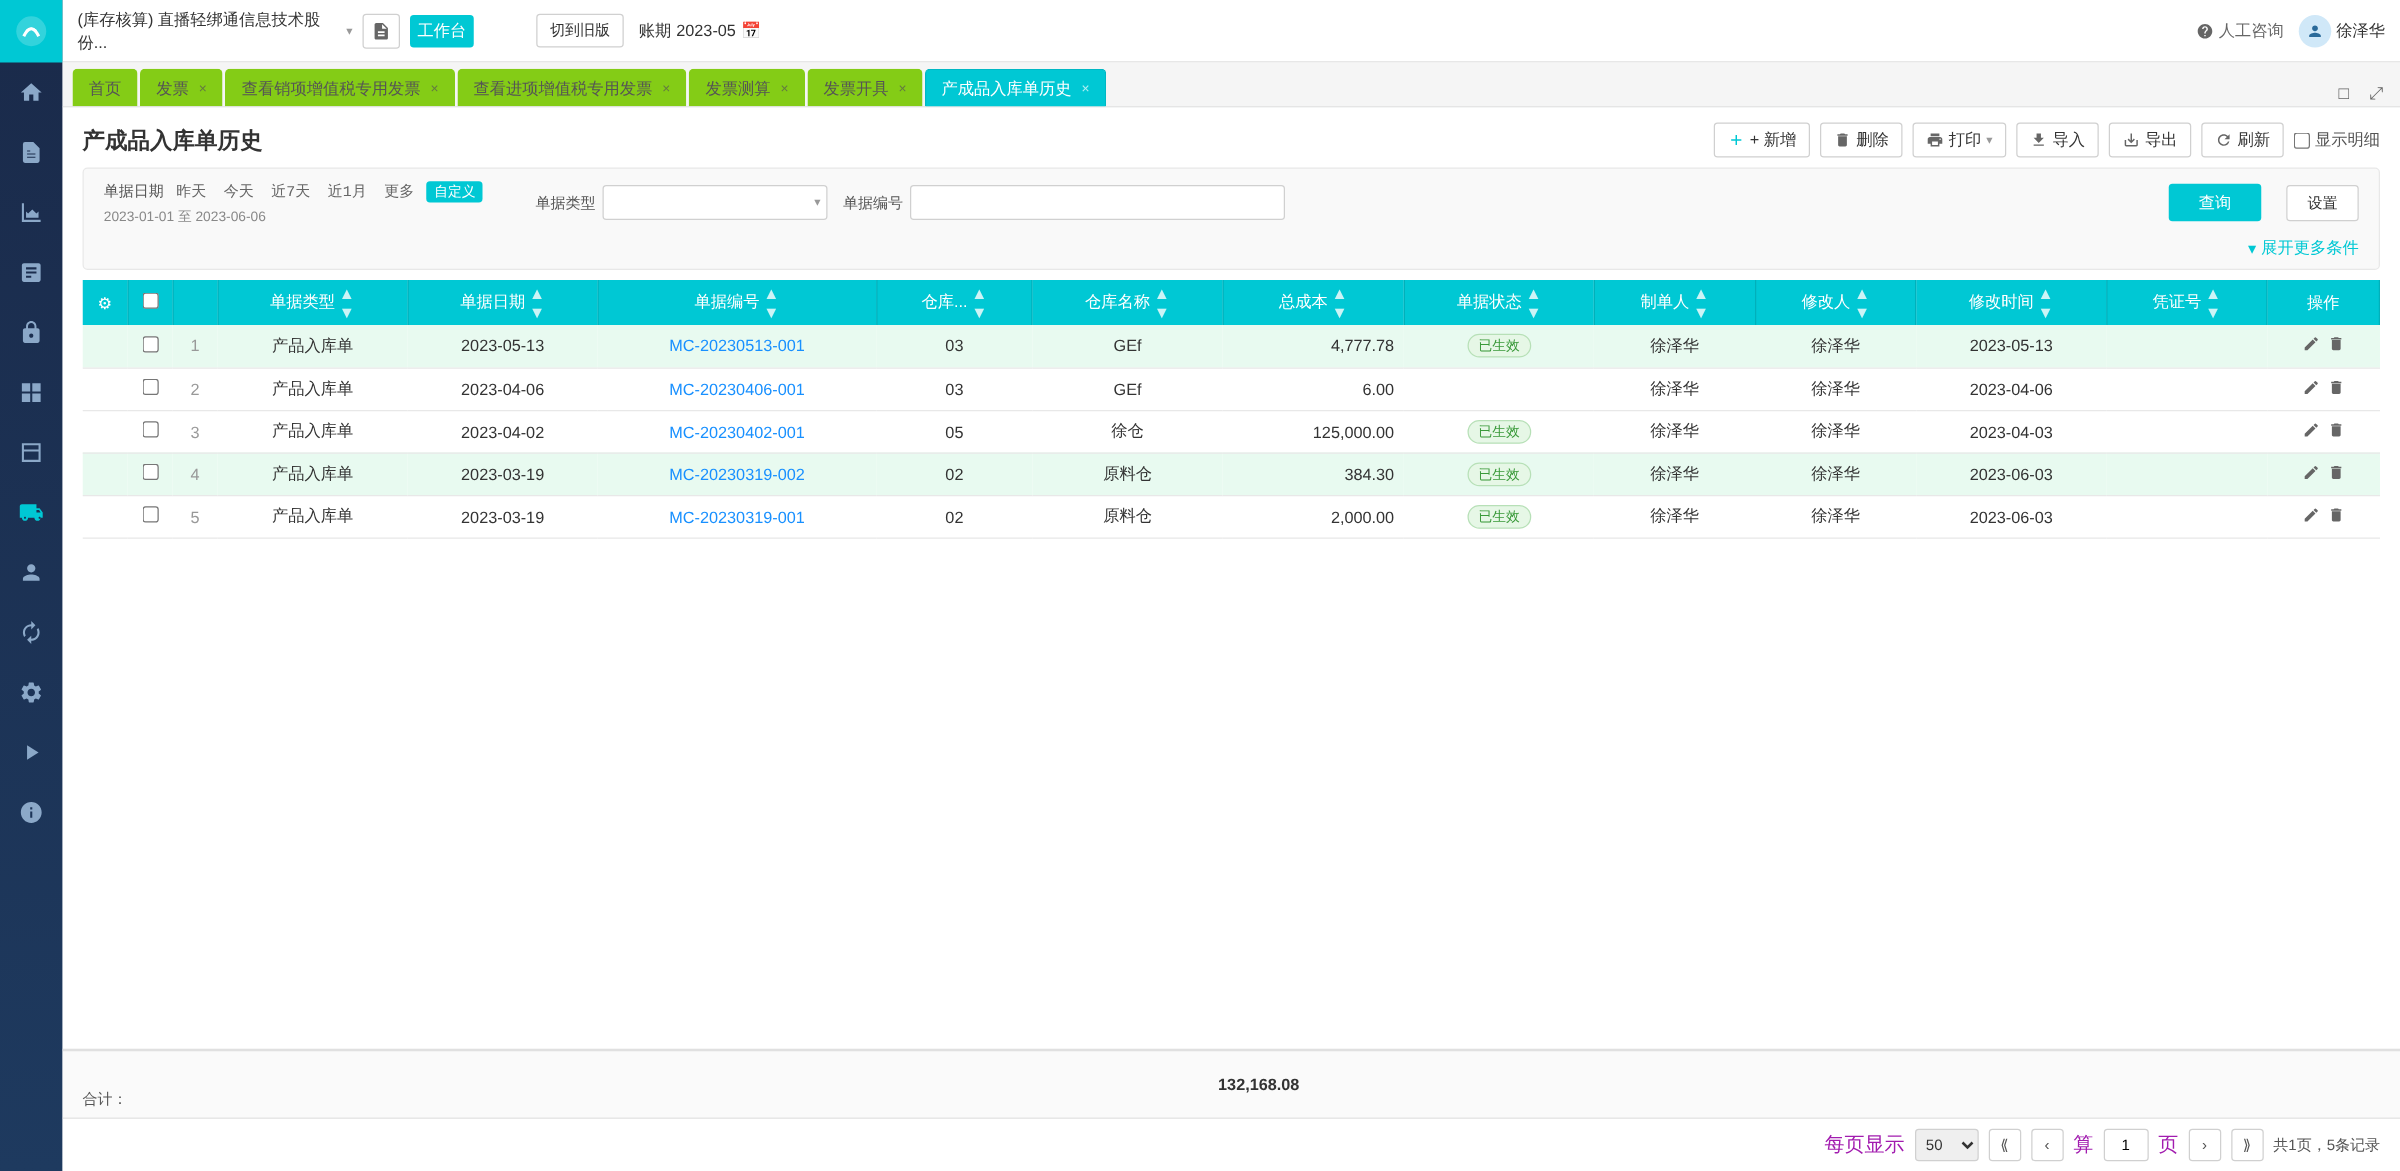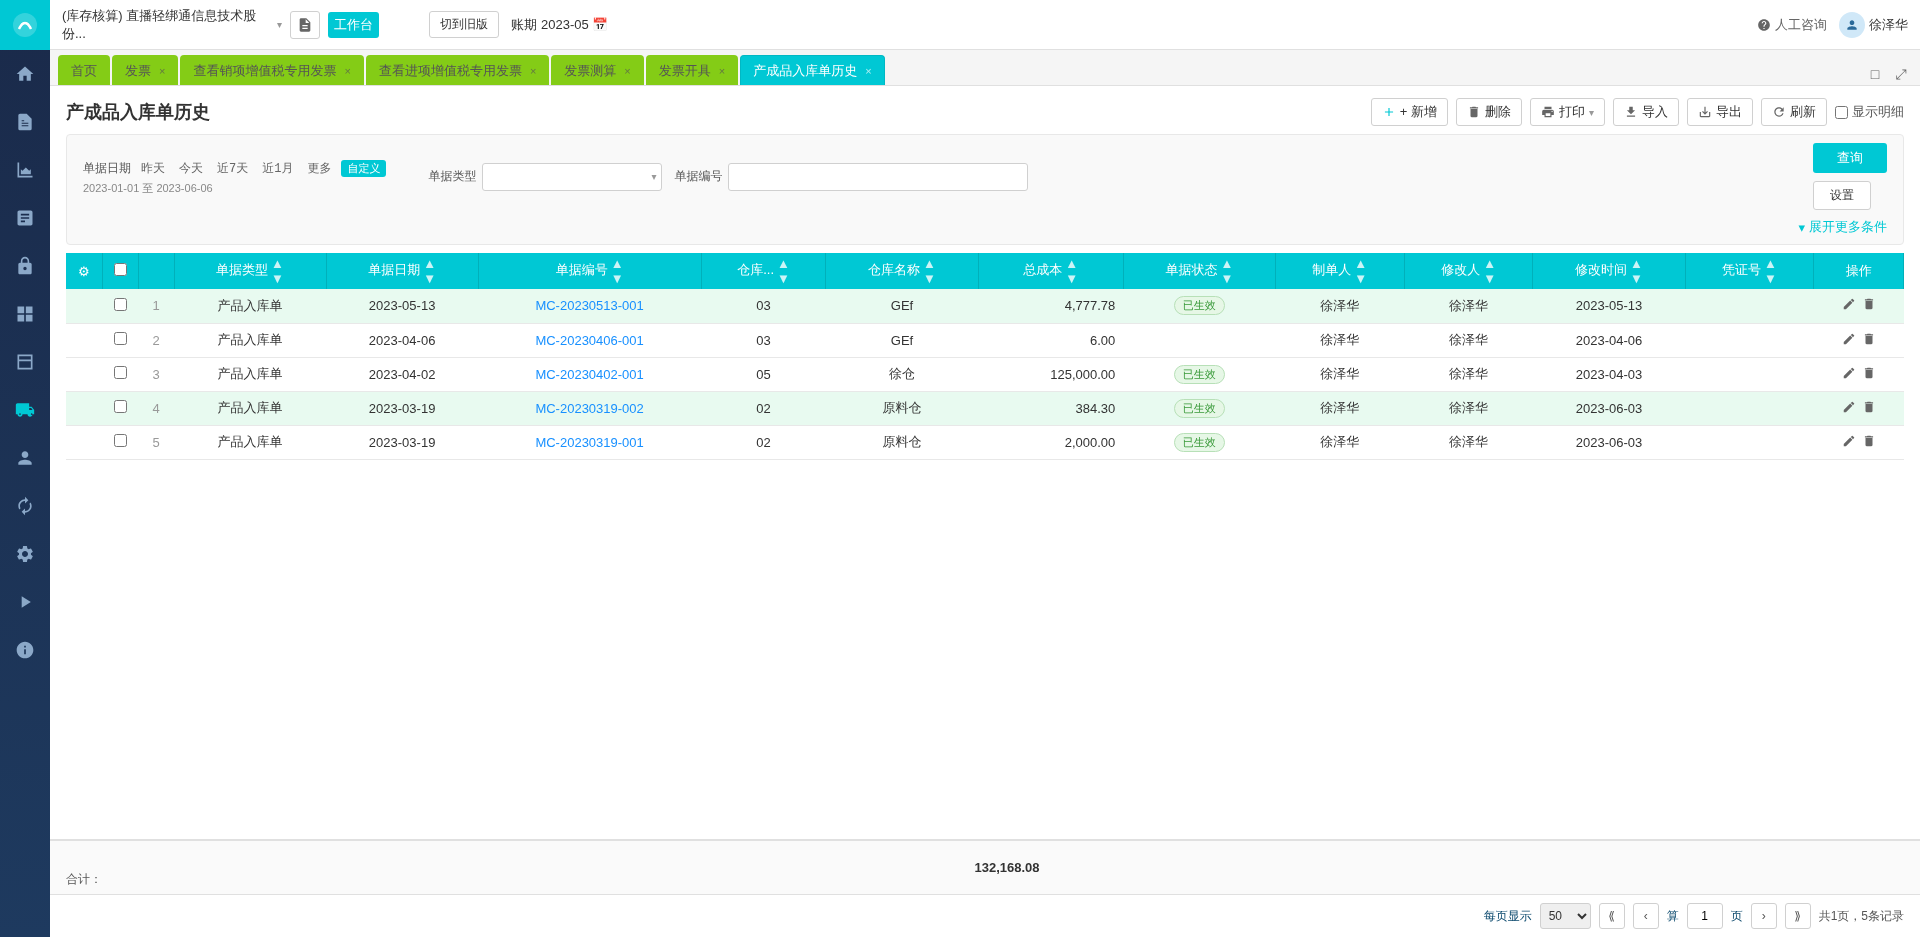--- a/index.html
+++ b/index.html
@@ -81,31 +81,31 @@
     .action-icons { display: flex; align-items: center; justify-content: center; gap: 6px; }
     .action-icon { color: #666; cursor: pointer; font-size: 14px; }
 
     
     .table-footer { display: flex; align-items: center; padding: 6px 16px; border-top: 2px solid #e0e0e0; background: #fafafa; flex-shrink: 0; }
     .footer-total-label { font-size: 12px; color: #555; margin-right: 8px; margin-top: 24px; }
     .footer-total-value { font-size: 13px; color: #333; font-weight: bold; text-align: center; width: 100%; }
 
     
     .pagination-bar { display: flex; align-items: center; justify-content: flex-end; padding: 8px 16px; border-top: 1px solid #e0e0e0; gap: 8px; flex-shrink: 0; background: #fff; }
-    .pagination-label { font-size: 12px; color: #0c4a6e; }
+    .pagination-label { font-size: 16px; color: #a21caf; }
     .pagination-select { height: 26px; border: 1px solid #d0d0d0; border-radius: 3px; padding: 0 4px; font-size: 12px; color: #333; }
     .pagination-btn { width: 26px; height: 26px; border: 1px solid #d0d0d0; border-radius: 3px; background: #fff; cursor: pointer; display: flex; align-items: center; justify-content: center; font-size: 12px; color: #555; }
     .pagination-btn:disabled { color: #ccc; cursor: not-allowed; }
     .pagination-page-input { width: 36px; height: 26px; border: 1px solid #d0d0d0; border-radius: 3px; text-align: center; font-size: 12px; }
     .pagination-info { font-size: 12px; color: #555; }
 
     
     input[type=checkbox] { cursor: pointer; }
 
-    .filter-query-area { display: flex; flex-direction: column; align-items: flex-start; gap: 8px; margin-left: auto; }
+    .filter-query-area { display: flex; flex-direction: row; align-items: center; gap: 20px; margin-left: auto; }
   </style>
 </head>
 <body>
 
 <div class="sidebar">
   <div class="sidebar-logo">
     <svg viewBox="0 0 28 28" fill="none">
       <circle cx="14" cy="14" r="12" fill="#fff" opacity="0.2"></circle>
       <path d="M8 18 Q14 6 20 18" stroke="#fff" stroke-width="2.5" fill="none"></path>
       <path d="M10 14 Q14 10 18 14" stroke="#fff" stroke-width="2" fill="none"></path>

